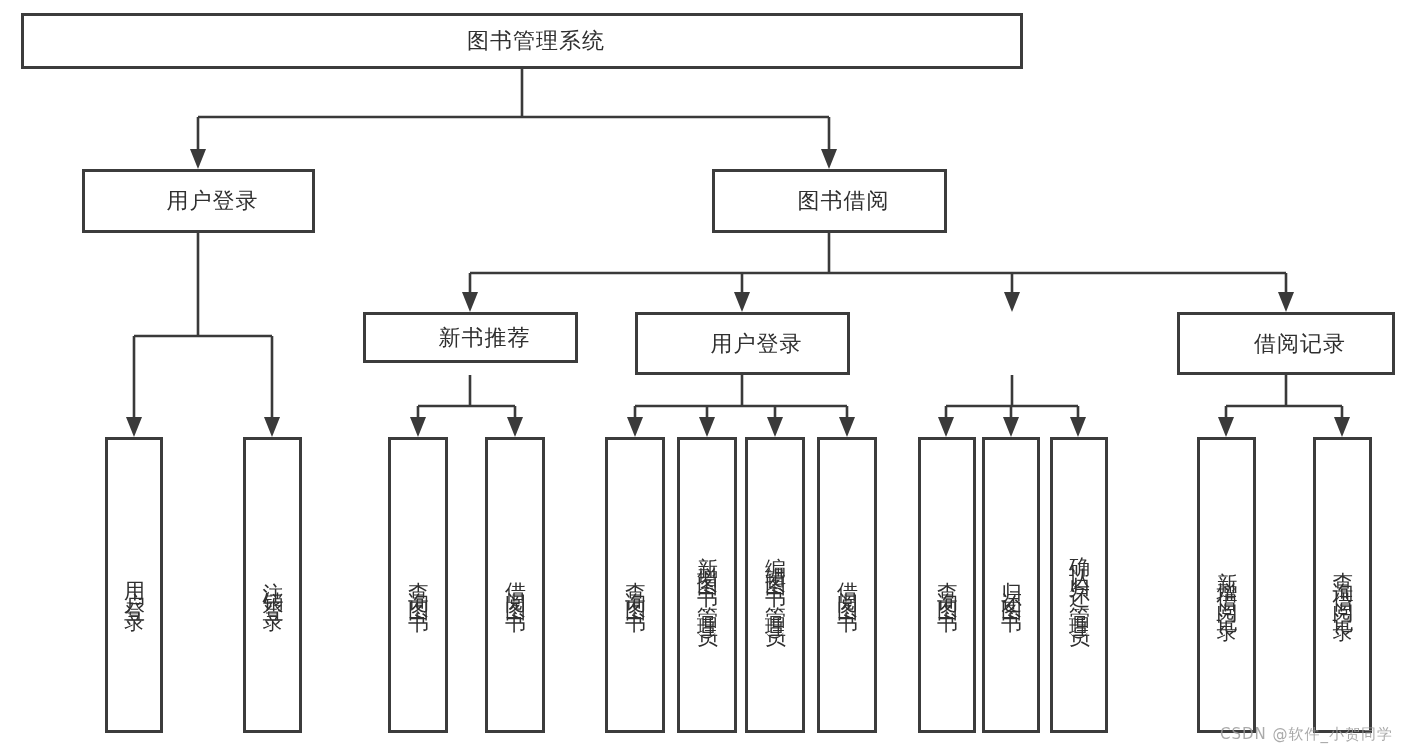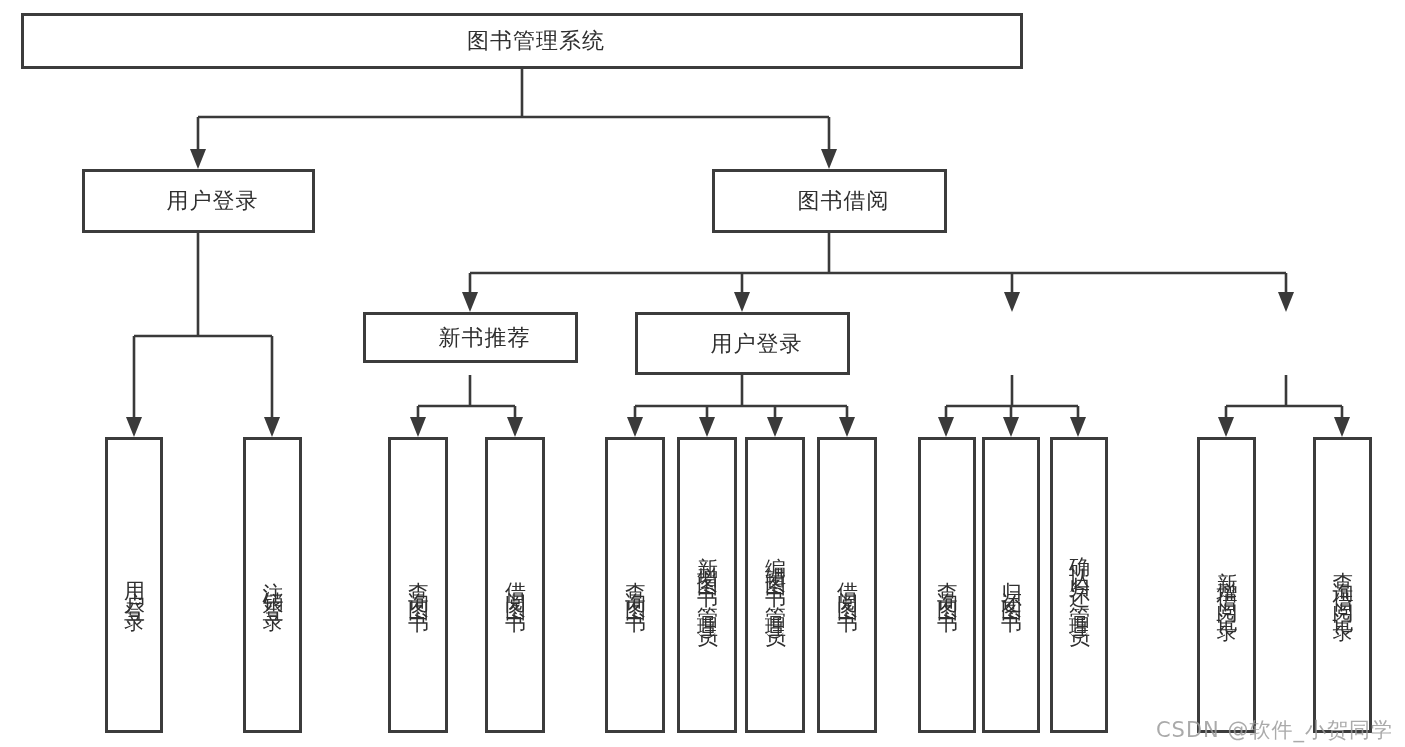--- a/index.html
+++ b/index.html
@@ -16,21 +16,21 @@
   }
   .vnode{
     position:absolute;box-sizing:border-box;background:#ffffff;
     border:3px solid #3c3c3c;display:flex;align-items:center;justify-content:center;
     top:437px;height:296px;width:60px;
     writing-mode:vertical-rl;text-orientation:mixed;
     font-size:21px;letter-spacing:10px;line-height:1;color:#2f2f2f;z-index:2;
   }
   #watermark{
     position:absolute;right:12px;bottom:3px;z-index:5;
-    font-size:21px;color:#9c9c9c;letter-spacing:1px;opacity:.85;white-space:nowrap;
+    font-size:15px;color:#9c9c9c;letter-spacing:1px;opacity:.85;white-space:nowrap;
   }
 </style>
 </head>
 <body>
 
 <div id="stage">
 
   <svg id="connectors" viewBox="0 0 1405 747" xmlns="http://www.w3.org/2000/svg" aria-hidden="true">
     <path fill="none" stroke="#3a3a3a" stroke-width="2.6" d="
       M522 69 V117 M198 117 H829 M198 117 V152 M829 117 V152
@@ -63,20 +63,21 @@
     </g>
   </svg>
 
   <div class="hnode" style="left:21px;top:13px;width:1002px;height:56px">图书管理系统</div>
 
   <div class="hnode" style="left:82px;top:169px;width:233px;height:64px">用户登录</div>
   <div class="hnode" style="left:712px;top:169px;width:235px;height:64px">图书借阅</div>
 
   <div class="hnode" style="left:363px;top:312px;width:215px;height:51px">新书推荐</div>
   <div class="hnode" style="left:635px;top:312px;width:215px;height:63px">用户登录</div>
+  <div class="hnode" style="left:1177px;top:312px;width:218px;height:63px">借阅记录</div>
 
   <div class="vnode" style="left:105px;width:58px">用户登录</div>
   <div class="vnode" style="left:243px;width:59px">注销登录</div>
 
   <div class="vnode" style="left:388px">查询图书</div>
   <div class="vnode" style="left:485px">借阅图书</div>
 
   <div class="vnode" style="left:605px">查询图书</div>
   <div class="vnode" style="left:677px">新增图书（管理员）</div>
   <div class="vnode" style="left:745px">编辑图书（管理员）</div>

